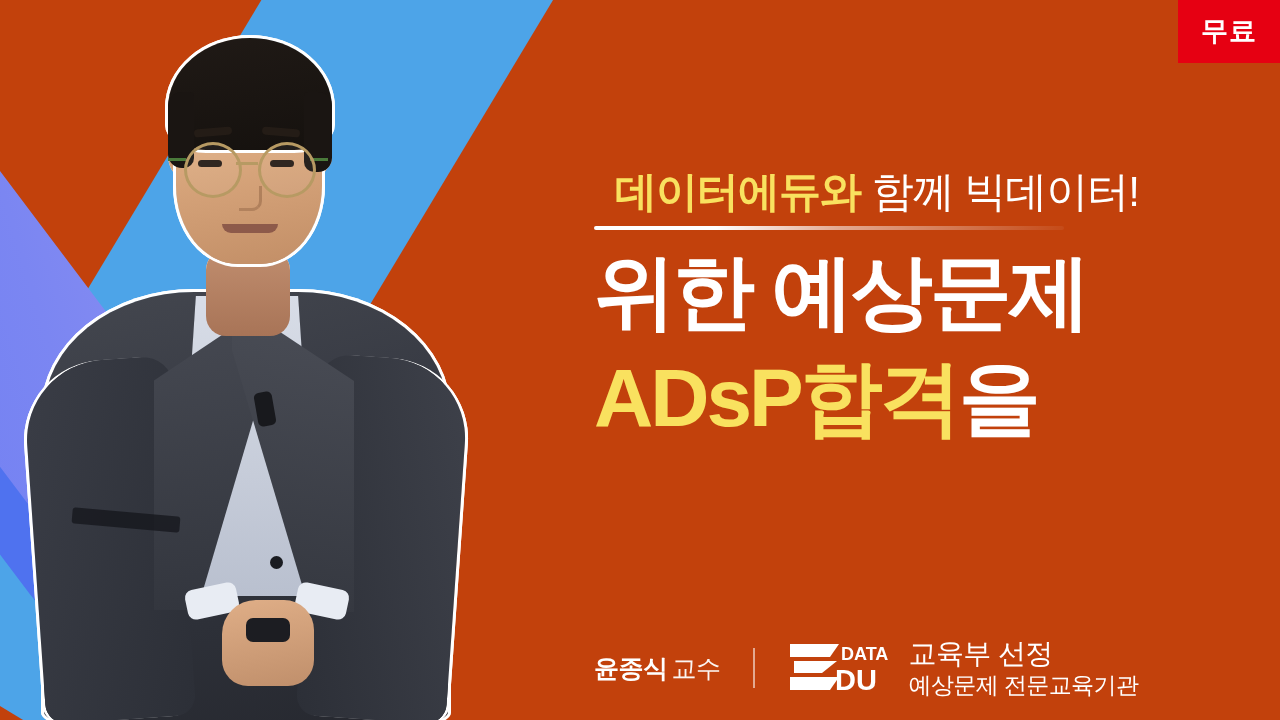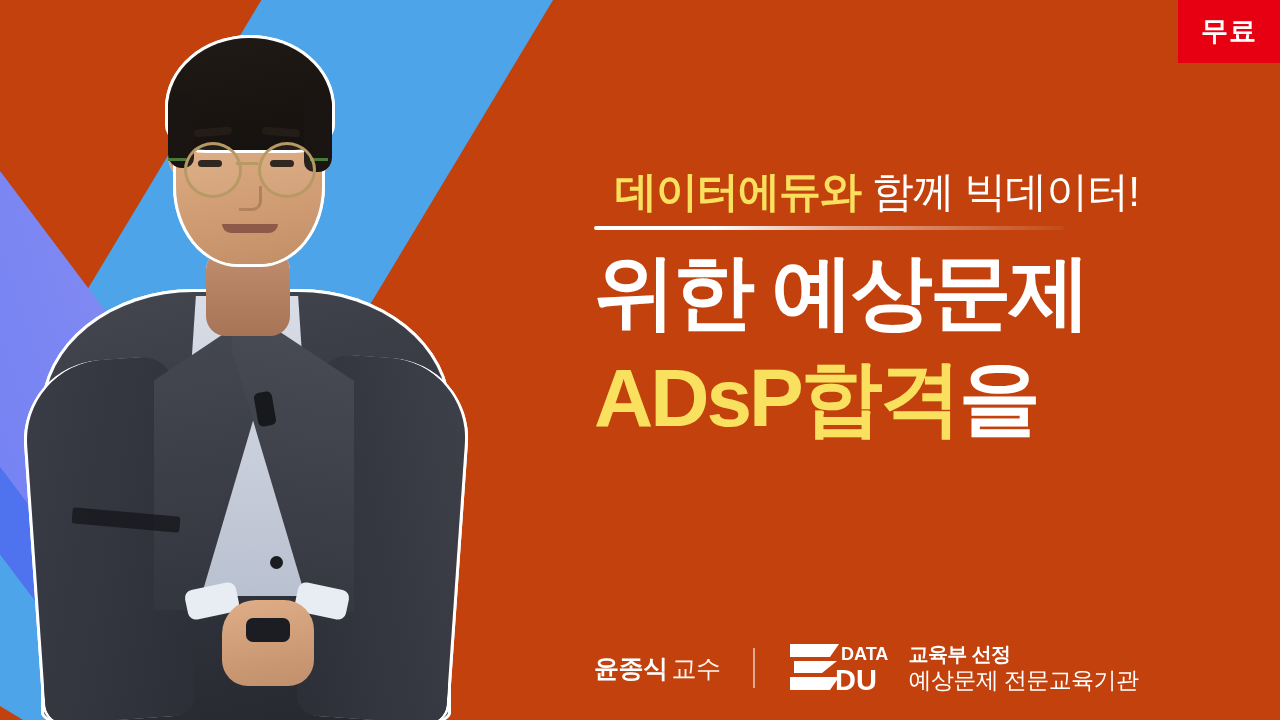--- a/index.html
+++ b/index.html
@@ -421,22 +421,22 @@
     margin-right: 16px;
     text-decoration: underline;
   }
   .brand-tagline {
     line-height: 1.22;
     white-space: nowrap;
   }
   .brand-tagline .t1 {
     display: block;
     color: #ffffff;
-    font-size: 20px;
-    font-weight: bold;
+    font-size: 28px;
+    font-weight: normal;
     letter-spacing: -0.6px;
   }
   .brand-tagline .t2 {
     display: block;
     color: #ffffff;
     font-size: 23px;
     font-weight: normal;
     letter-spacing: -0.6px;
   }
 </style>

